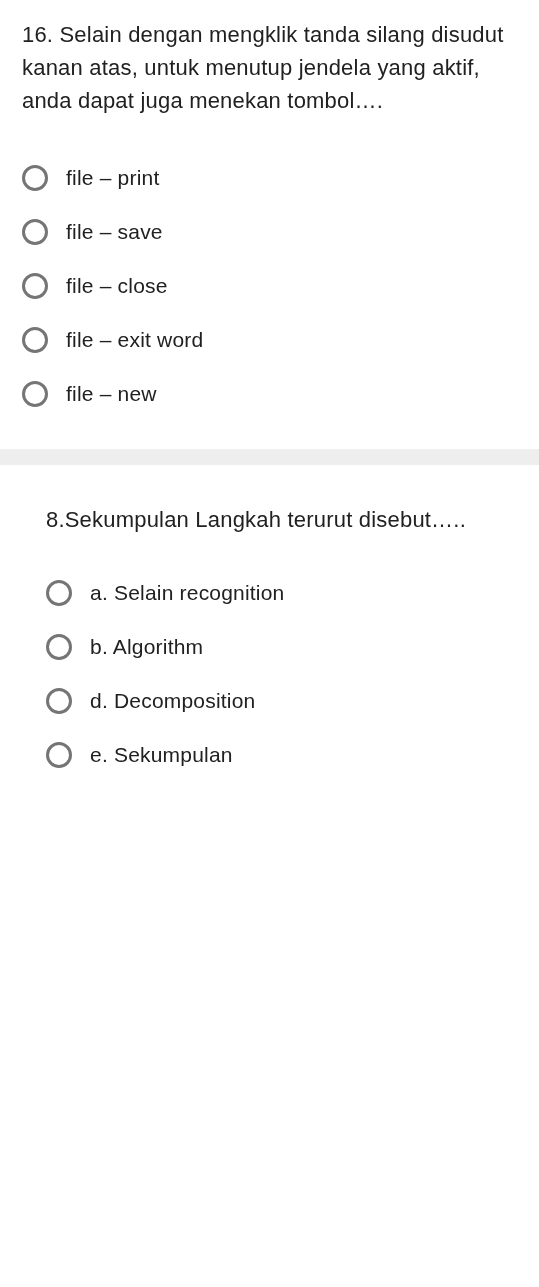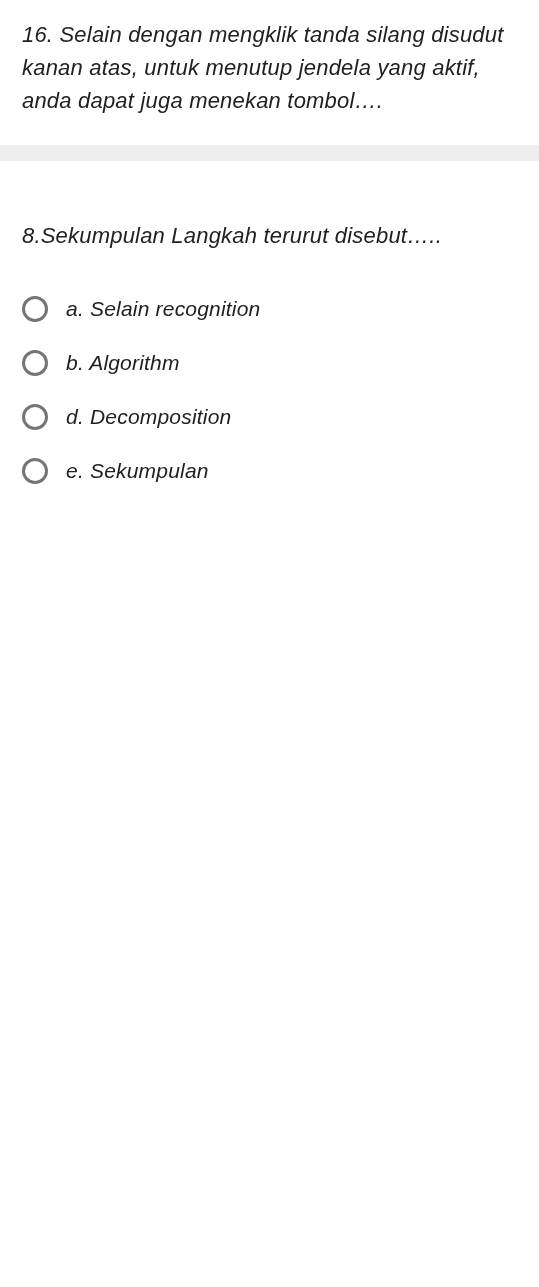--- a/index.html
+++ b/index.html
@@ -8,21 +8,20 @@
       padding: 0;
     }
     body {
       font-family: Arial, sans-serif;
       background: #fff;
       width: 539px;
     }
     .question-block {
       padding: 18px 22px 28px 22px;
       background: #fff;
-      font-style: italic;
     }
     .question-text {
       font-size: 22px;
       color: #212121;
       line-height: 1.5;
       letter-spacing: 0.2px;
     }
     .options {
       margin-top: 34px;
     }
@@ -44,33 +43,56 @@
       font-size: 21px;
       color: #212121;
       letter-spacing: 0.2px;
     }
     .divider {
       height: 16px;
       background: #eeeeee;
       width: 100%;
     }
     .question-block.second {
-      padding-top: 58px;
+      padding-top: 38px;
+      margin-left: 24px;
     }
     .question-block.second .options {
       margin-top: 30px;
     }
   </style>
 </head>
 <body>
 
 <div class="question-block">
   <div class="question-text">
     <span>16.</span>
     <span>Selain dengan mengklik tanda silang disudut kanan atas, untuk menutup jendela yang aktif, anda dapat juga menekan tombol….</span>
+  </div>
+  <div class="options">
+    <div class="option-row">
+      <div class="radio-circle"></div>
+      <div class="option-label">file – print</div>
+    </div>
+    <div class="option-row">
+      <div class="radio-circle"></div>
+      <div class="option-label">file – save</div>
+    </div>
+    <div class="option-row">
+      <div class="radio-circle"></div>
+      <div class="option-label">file – close</div>
+    </div>
+    <div class="option-row">
+      <div class="radio-circle"></div>
+      <div class="option-label">file – exit word</div>
+    </div>
+    <div class="option-row">
+      <div class="radio-circle"></div>
+      <div class="option-label">file – new</div>
+    </div>
   </div>
 </div>
 
 <div class="divider"></div>
 
 <div class="question-block second">
   <div class="question-text"><span>8.</span><span>Sekumpulan Langkah terurut disebut…..</span></div>
   <div class="options">
     <div class="option-row">
       <div class="radio-circle"></div>

